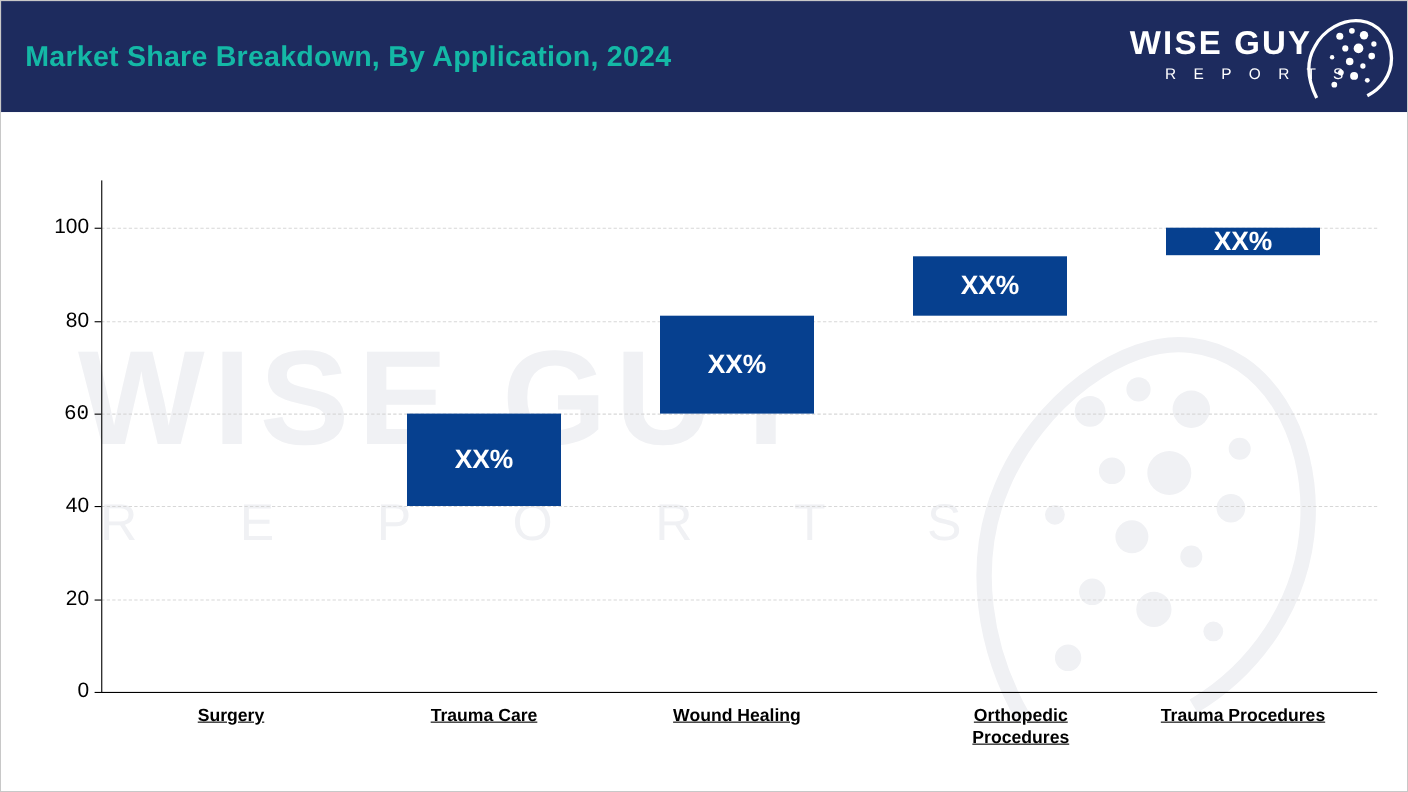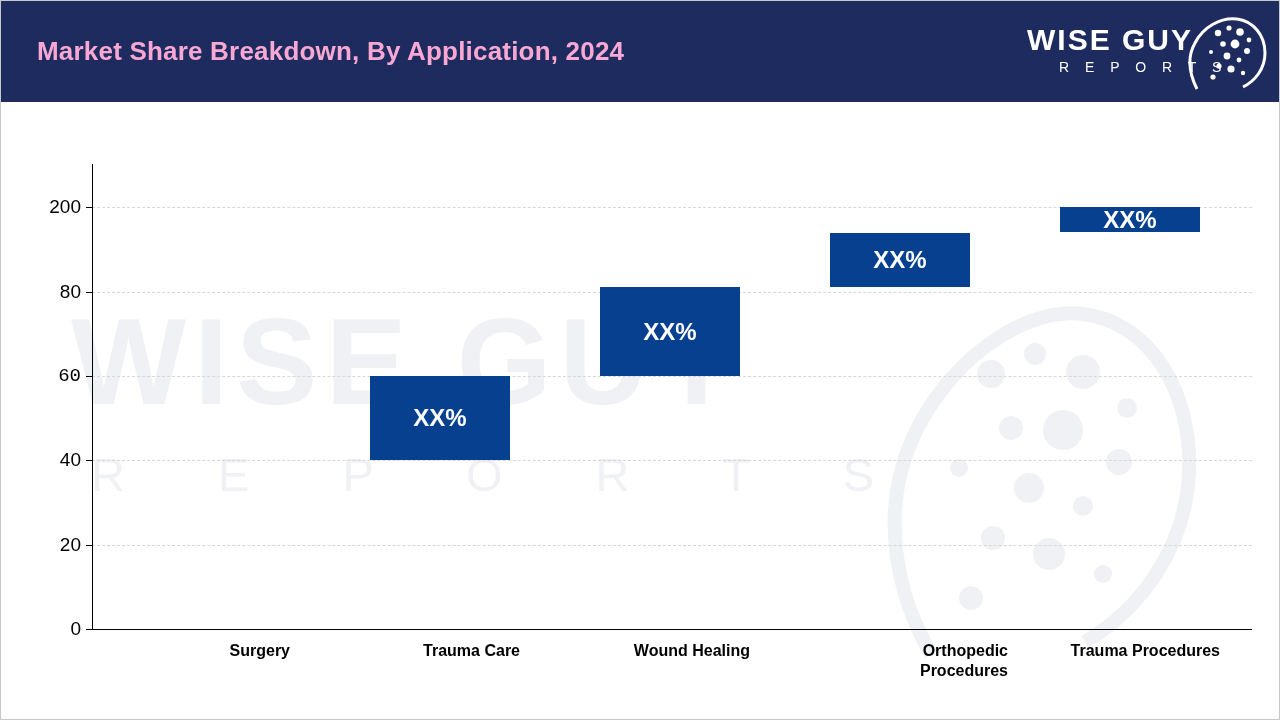--- a/index.html
+++ b/index.html
@@ -27,24 +27,24 @@
   .header {
     position: absolute;
     left: 0; top: 0;
     width: 1280px;
     height: 101px;
     background: #1d2b5e;
     display: flex;
     align-items: center;
   }
   .header-title {
-    color: #f9a8d4;
+    color: #14b8a6;
     font-size: 26px;
     font-weight: bold;
-    margin-left: 36px;
+    margin-left: 22px;
     letter-spacing: 0.2px;
     white-space: nowrap;
   }
   .logo {
     position: absolute;
     right: 8px;
     top: 6px;
     width: 250px;
     height: 88px;
   }
@@ -180,23 +180,24 @@
     font-weight: bold;
     font-family: "Liberation Sans", sans-serif;
     white-space: nowrap;
   }
   .cat-label {
     position: absolute;
     top: 476px;
     font-size: 16px;
     font-weight: bold;
     color: #000000;
-    text-align: right;
+    text-align: center;
     line-height: 20px;
     font-family: "Liberation Sans", sans-serif;
+    text-decoration: underline;
   }
 </style>
 </head>
 <body>
 
 <div id="page">
 
   <div class="header">
     <div class="header-title">Market Share Breakdown, By Application, 2024</div>
 
@@ -251,21 +252,21 @@
 
       <div class="gridline" style="top:42.2px;"></div>
       <div class="gridline" style="top:126.5px;"></div>
       <div class="gridline" style="top:210.9px;"></div>
       <div class="gridline" style="top:295.3px;"></div>
       <div class="gridline" style="top:379.6px;"></div>
 
       <div class="axis-y"></div>
       <div class="axis-x"></div>
 
-      <div class="tick-label" style="top:42.2px;">200</div>
+      <div class="tick-label" style="top:42.2px;">100</div>
       <div class="tick-label" style="top:127px;">80</div>
       <div class="tick-label" style="top:210.9px;font-family:Liberation Mono, monospace;">60</div>
       <div class="tick-label" style="top:295.3px;">40</div>
       <div class="tick-label" style="top:379.6px;">20</div>
       <div class="tick-label" style="top:464px;">0</div>
 
       <div class="tick-mark" style="top:42.2px;"></div>
       <div class="tick-mark" style="top:126.5px;"></div>
       <div class="tick-mark" style="top:210.9px;"></div>
       <div class="tick-mark" style="top:295.3px;"></div>

